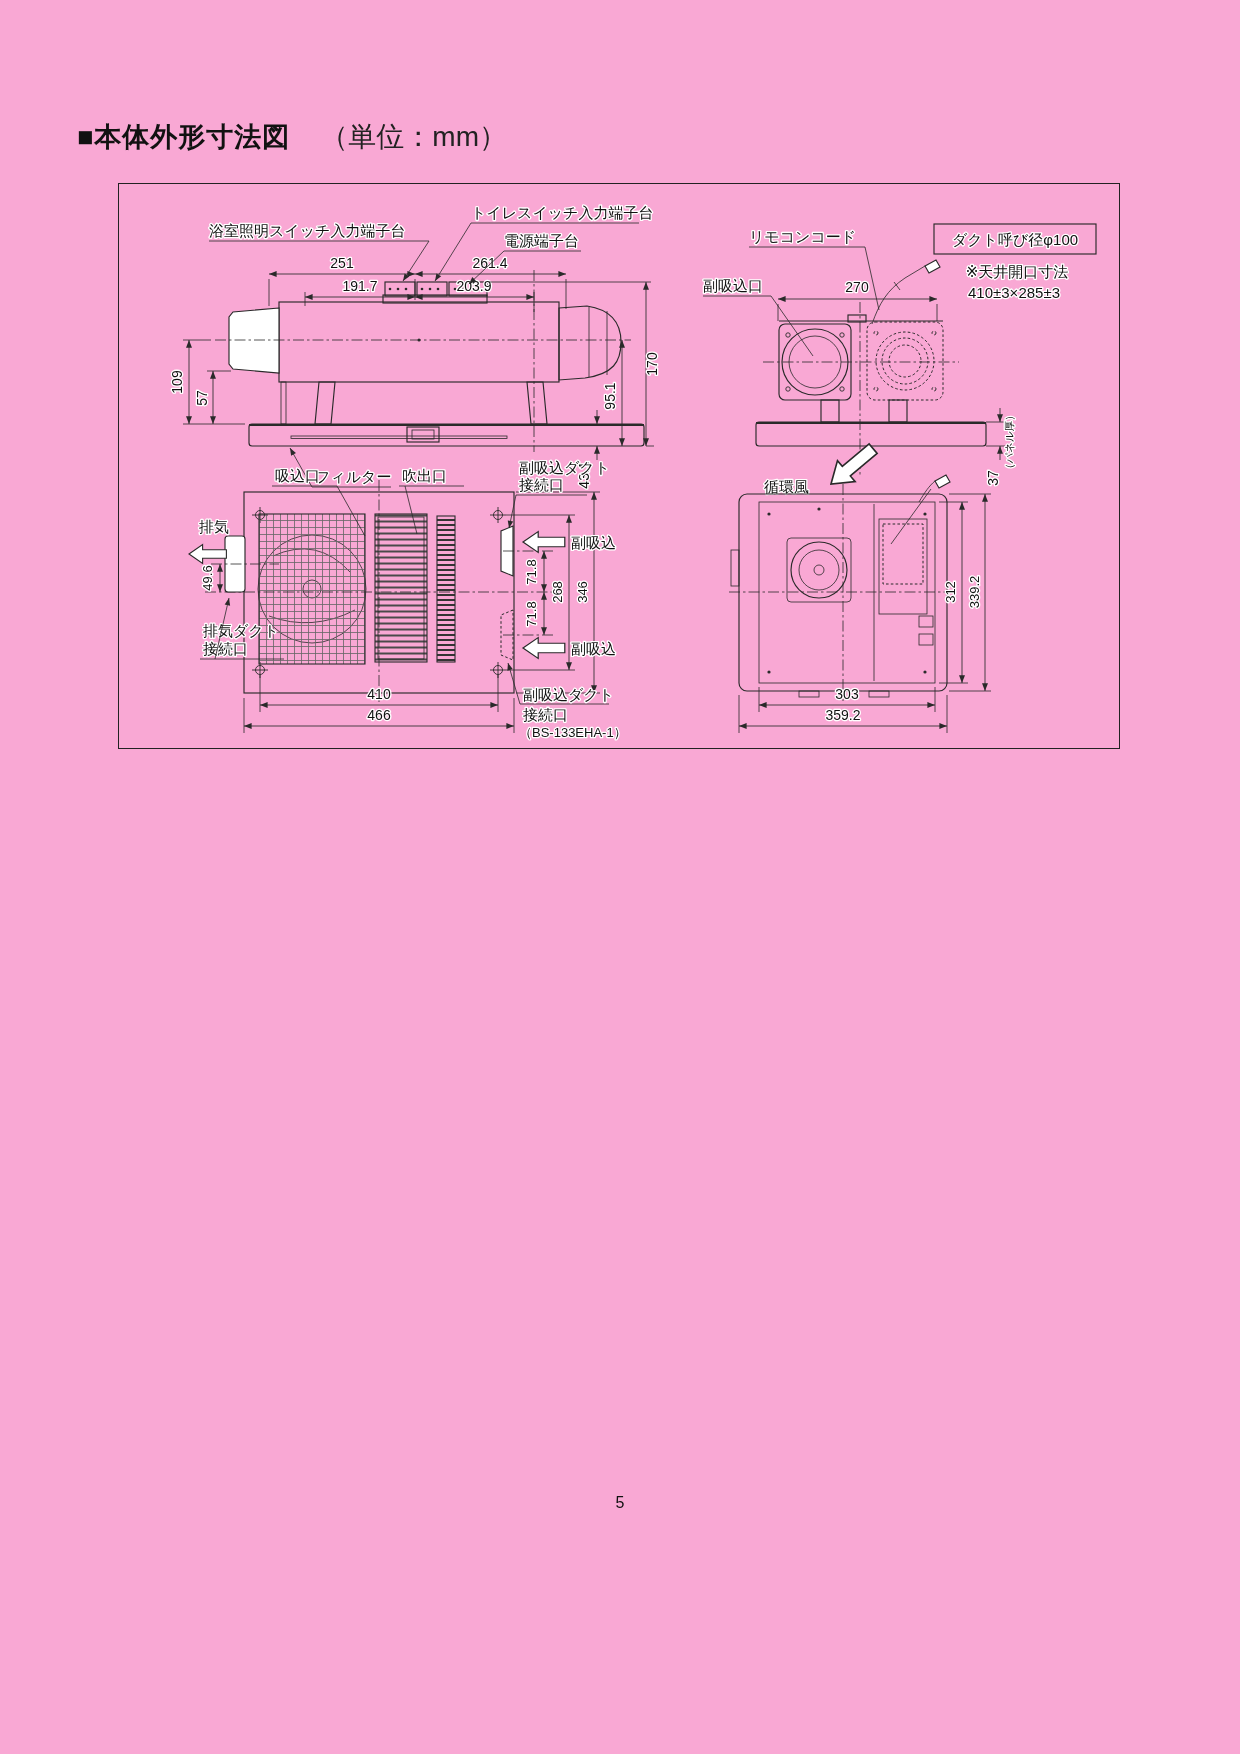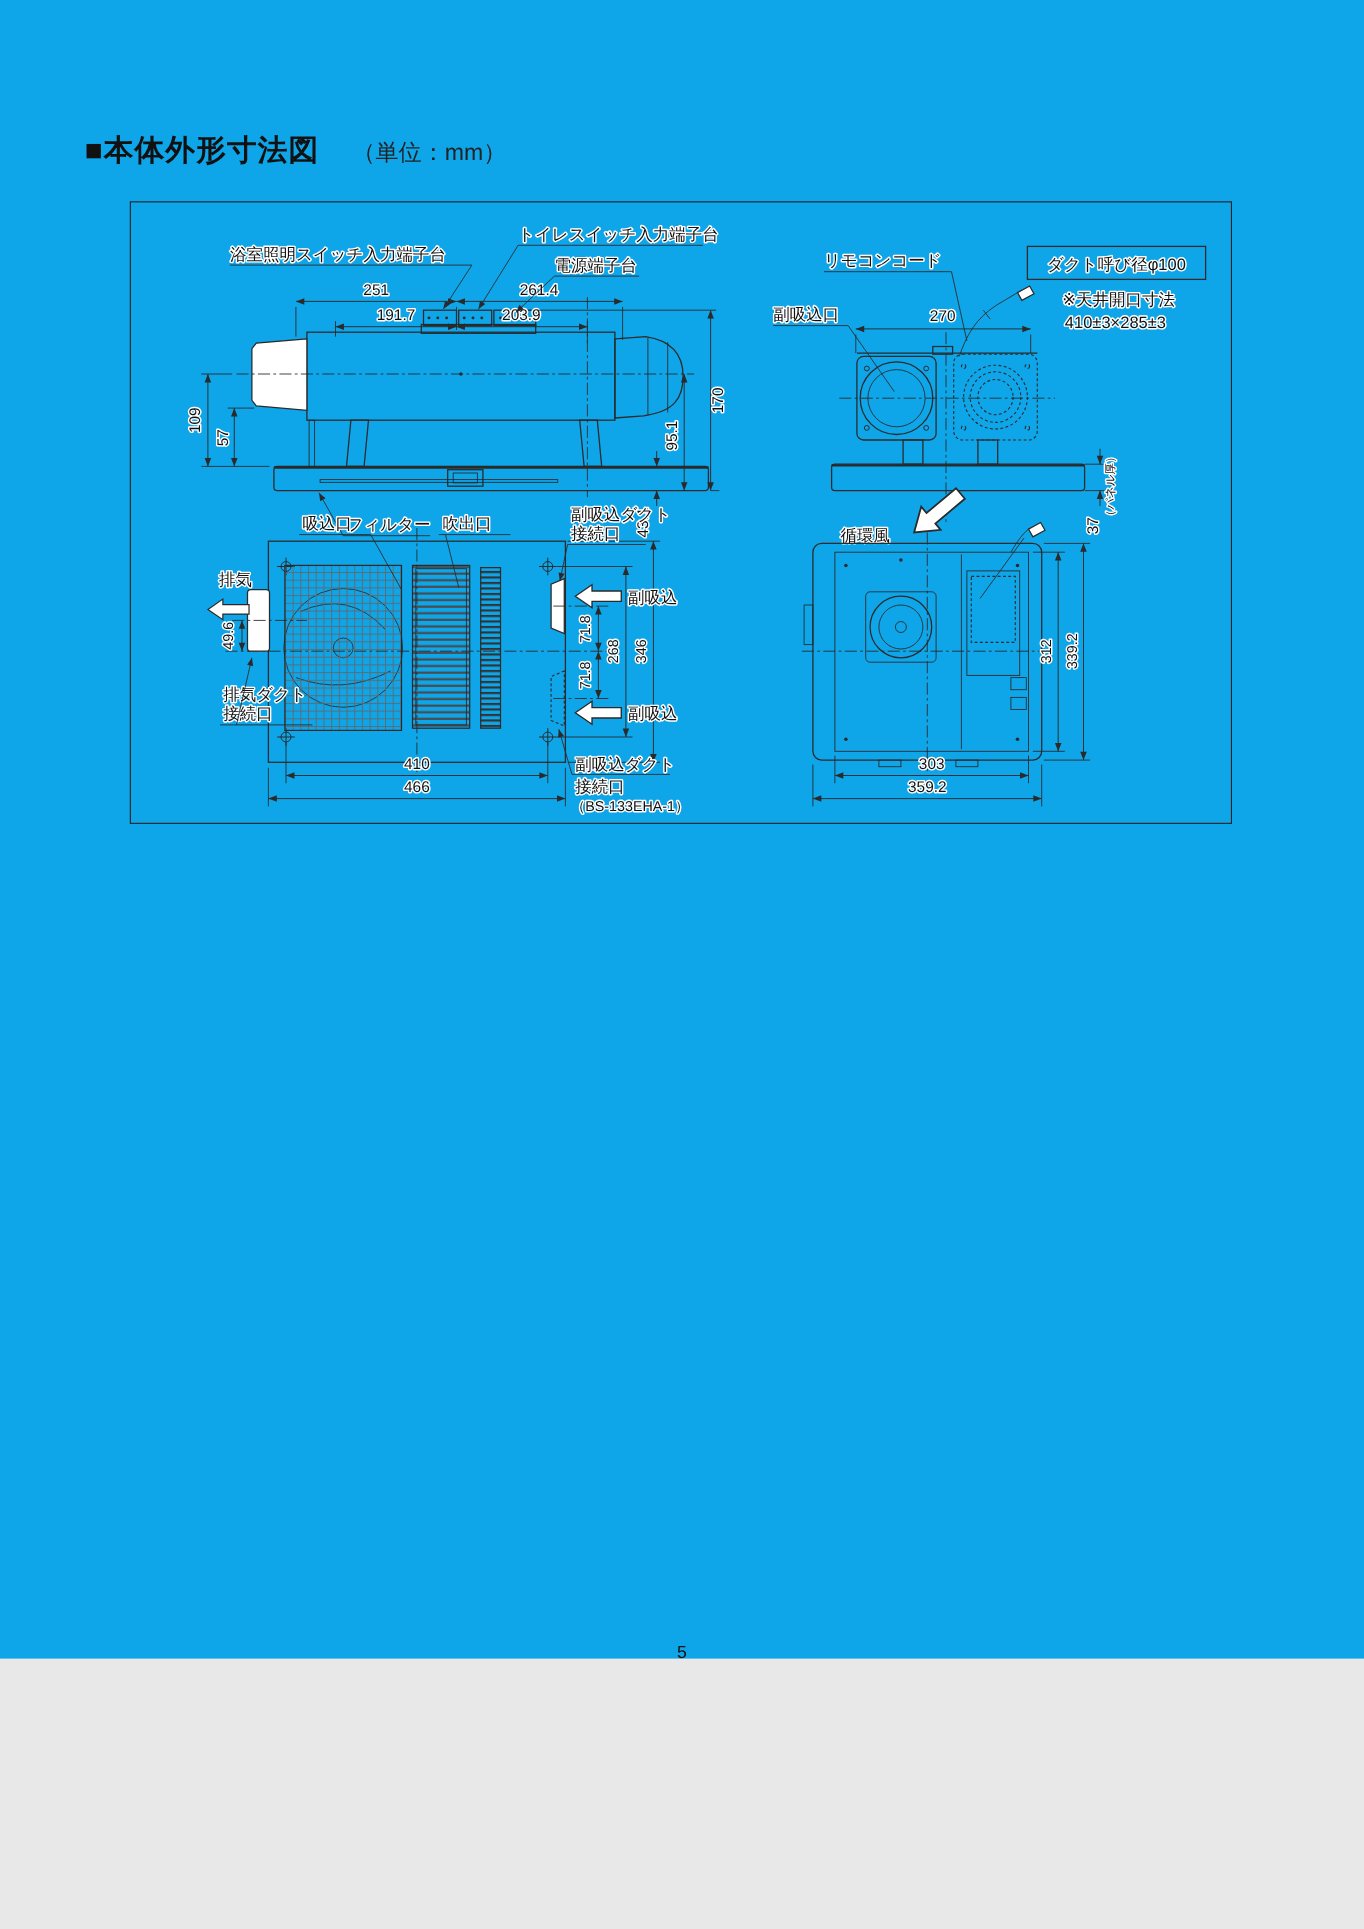--- a/index.html
+++ b/index.html
@@ -1,20 +1,20 @@
 <!DOCTYPE html>
 <html><head>
 <meta charset="utf-8">
 <style>
   html,body{margin:0;padding:0;background:#e8e8e8;}
-  .page{position:relative;width:1240px;height:1508px;background:#0ea5e9;margin:0 auto;
+  .page{position:relative;width:1240px;height:1754px;background:#f9a8d4;margin:0 auto;
         font-family:"Liberation Sans","DejaVu Sans",sans-serif;color:#111;overflow:hidden;}
   .title-row{position:absolute;left:77px;top:118px;display:flex;align-items:baseline;}
   .title-main{font-size:27px;font-weight:bold;letter-spacing:1px;color:#111;}
-  .title-unit{font-size:21px;font-weight:400;margin-left:30px;color:#222;}
+  .title-unit{font-size:28px;font-weight:400;margin-left:30px;color:#222;}
   .frame{position:absolute;left:118px;top:183px;width:1000px;height:564px;border:1.6px solid #222;box-sizing:content-box;}
   .pageno{position:absolute;left:0;top:1494px;width:100%;text-align:center;font-size:16px;font-weight:500;color:#111;}
   svg{display:block;}
   svg text{fill:#111;font-family:"Liberation Sans","DejaVu Sans",sans-serif;
            paint-order:stroke;stroke:#ffffff;stroke-width:2.6px;stroke-linejoin:round;}
   .lbl{font-size:15px;}
   .dim{font-size:14px;}
   .sm{font-size:13px;}
   .xs{font-size:10.5px;}
   .ln{stroke:#2a2a2a;stroke-width:1.15;fill:none;}

